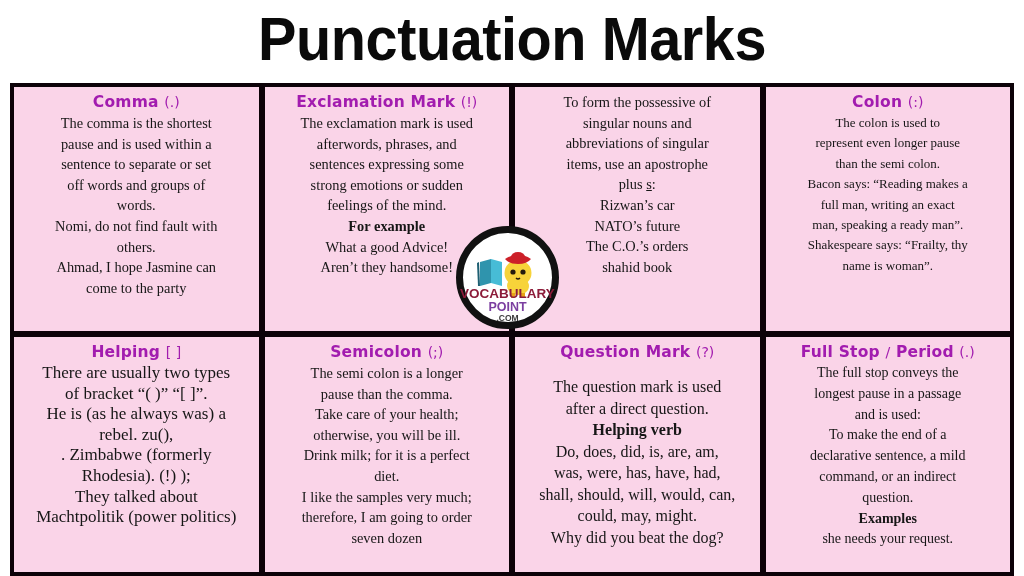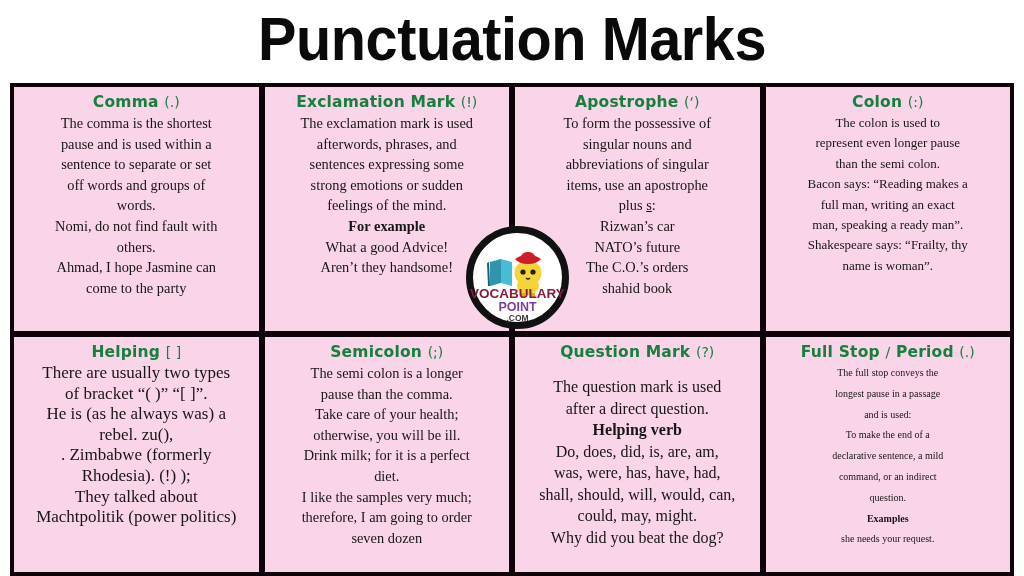--- a/index.html
+++ b/index.html
@@ -71,21 +71,21 @@
     box-sizing: border-box;
     text-align: center;
   }
 
   .cell-heading {
     font-family: "DejaVu Sans", sans-serif;
     font-weight: bold;
     font-size: 15.5px;
     line-height: 19px;
     letter-spacing: 0.2px;
-    color: #15803d;
+    color: #a21caf;
     margin: 1px 0 1px 0;
     white-space: nowrap;
   }
   .cell-heading .mark {
     font-weight: normal;
     font-size: 14px;
     letter-spacing: 0;
   }
   .cell-heading .slash {
     font-weight: normal;
@@ -109,26 +109,26 @@
   }
   .cell-body .spacer {
     display: block;
     height: 13px;
   }
 
   
   .cell-question .cell-body { font-size: 16px; line-height: 21.5px; }
   .cell-colon .cell-body { font-size: 13px; line-height: 20.4px; }
   .cell-brackets .cell-body { font-size: 17px; line-height: 20.6px; }
-  .cell-fullstop .cell-body { font-size: 10px; line-height: 20.8px; }
+  .cell-fullstop .cell-body { font-size: 14px; line-height: 20.8px; }
 
   
   .logo {
     position: absolute;
-    left: 466px;
+    left: 456px;
     top: 226px;
     width: 103px;
     height: 103px;
     z-index: 20;
     pointer-events: none;
   }
 </style>
 </head>
 <body>
 
@@ -169,24 +169,20 @@
         <span class="ln">sentences expressing some</span>
         <span class="ln">strong emotions or sudden</span>
         <span class="ln">feelings of the mind.</span>
         <span class="ln b">For example</span>
         <span class="ln">What a good Advice!</span>
         <span class="ln">Aren’t they handsome!</span>
       </div>
     </div>
 
     <div class="cell cell-apostrophe">
-      <div class="cell-heading">
-        <span>Apostrophe</span>
-        <span class="mark">(‘)</span>
-      </div>
       <div class="cell-body">
         <span class="ln">To form the possessive of</span>
         <span class="ln">singular nouns and</span>
         <span class="ln">abbreviations of singular</span>
         <span class="ln">items, use an apostrophe</span>
         <span class="ln">plus <span class="u">s</span>:</span>
         <span class="ln">Rizwan’s car</span>
         <span class="ln">NATO’s future</span>
         <span class="ln">The C.O.’s orders</span>
         <span class="ln">shahid book</span>

